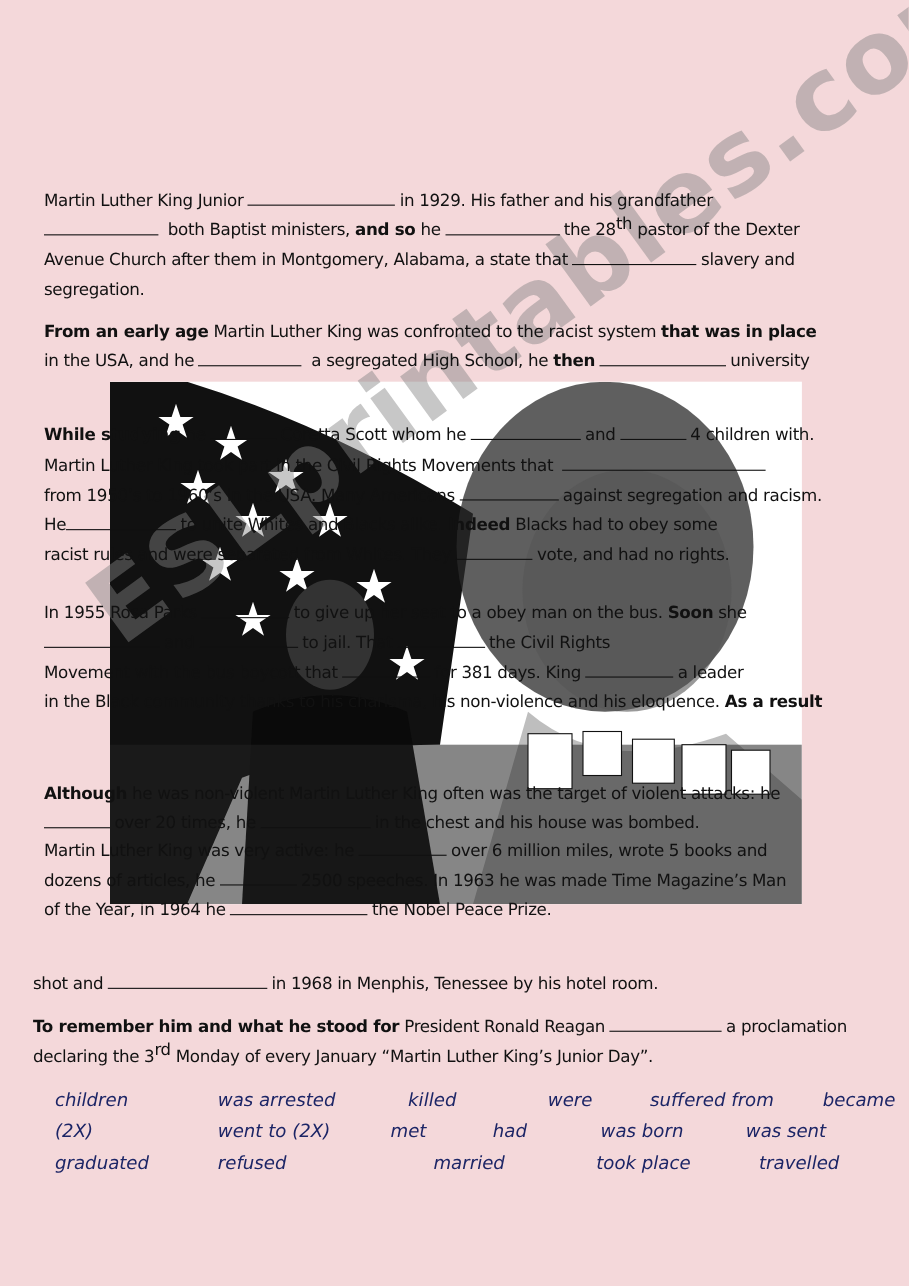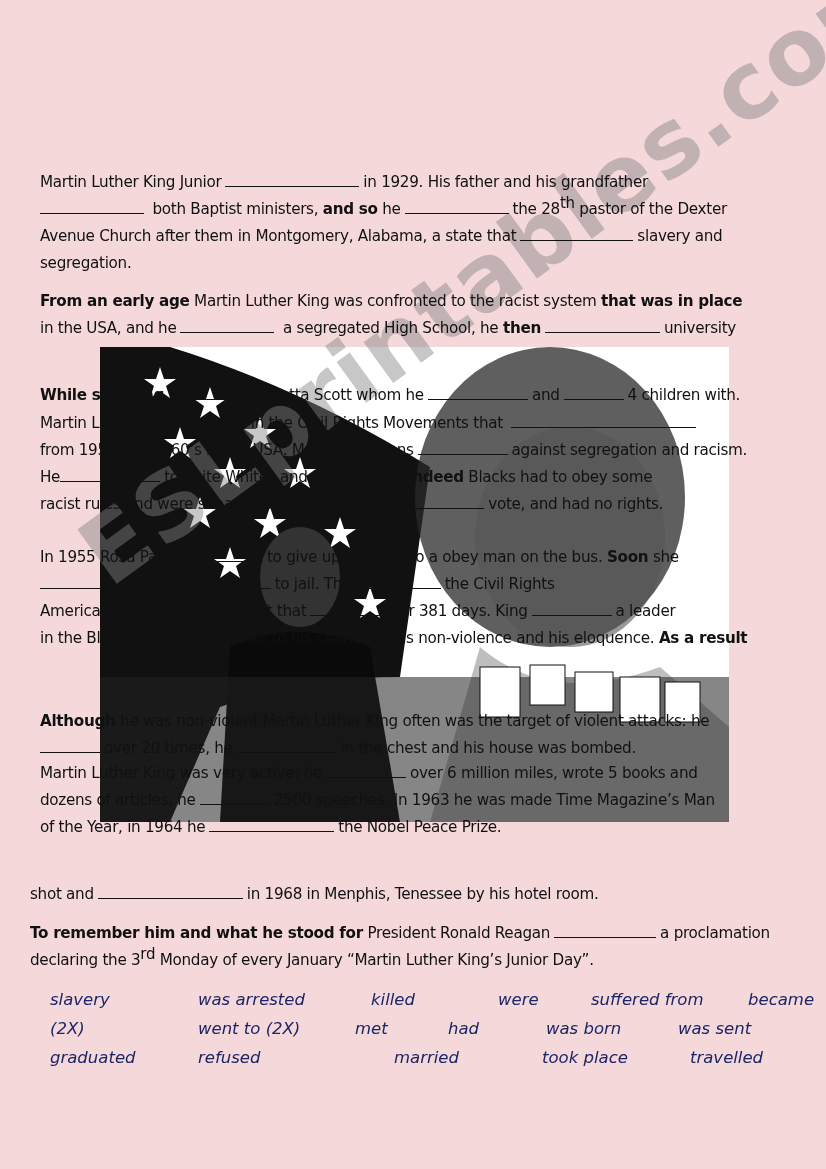--- a/index.html
+++ b/index.html
@@ -105,21 +105,21 @@
 <div class="para" style="left:40px; top:410px; width:760px;">
   <span>Martin Luther King took part in the Civil Rights Movements that</span><span class="blank" style="width:185px;margin-left:8px"></span><br>
   <span>from 1950’s to 1960’s in the USA. Many Americans</span><span class="blank" style="width:90px"></span><span>against segregation and racism.</span><br>
   <span>He</span><span class="blank" style="width:100px;margin-left:0"></span><span>to unite Whites and Blacks alike.</span> <b>Indeed</b> <span>Blacks had to obey some</span><br>
   <span>racist rules and were separated from Whites. They</span><span class="blank" style="width:70px"></span><span>vote, and had no rights.</span>
 </div>
 
 <div class="para" style="left:40px; top:544px; width:770px;">
   <span>In 1955 Rosa Parks</span><span class="blank" style="width:80px"></span><span>to give up her seat to a obey man on the bus.</span> <b>Soon</b> <span>she</span><br>
   <span class="blank" style="width:105px;margin-left:0"></span><span>and</span><span class="blank" style="width:90px"></span><span>to jail. That</span><span class="blank" style="width:80px"></span><span>the Civil Rights</span><br>
-  <span>Americans with the bus boycott that</span><span class="blank" style="width:80px"></span><span>for 381 days. King</span><span class="blank" style="width:80px"></span><span>a leader</span><br>
+  <span>Movement with the bus boycott that</span><span class="blank" style="width:80px"></span><span>for 381 days. King</span><span class="blank" style="width:80px"></span><span>a leader</span><br>
   <span>in the Black community thanks to his charisma, his non-violence and his eloquence.</span> <b>As a result</b><br>
 </div>
 
 <div class="para" style="left:40px; top:692px; width:770px;margin-top:16px;">
   <b>Although</b> <span>he was non-violent Martin Luther King often was the target of violent attacks: he</span><br>
   <span class="blank" style="width:60px;margin-left:0"></span><span>over 20 times, he</span><span class="blank" style="width:100px"></span><span>in the chest and his house was bombed.</span>
 </div>
 
 <div class="para" style="left:40px; top:760px; width:770px;">
   <span>Martin Luther King was very active: he</span><span class="blank" style="width:80px"></span><span>over 6 million miles, wrote 5 books and</span><br>
@@ -131,21 +131,21 @@
   <br>
   <span>shot and</span><span class="blank" style="width:145px"></span><span>in 1968 in Menphis, Tenessee by his hotel room.</span>
 </div>
 
 <div class="para" style="left:30px; top:920px; width:780px;">
   <b>To remember him and what he stood for</b> <span>President Ronald Reagan</span><span class="blank" style="width:102px"></span><span>a proclamation</span><br>
   <span>declaring the 3</span><sup>rd</sup> <span>Monday of every January “Martin Luther King’s Junior Day”.</span>
 </div>
 
 <div class="bank">
-  <span class="w" style="left:20px;top:0">slavery</span>
+  <span class="w" style="left:20px;top:0">children</span>
   <span class="w" style="left:168px;top:0">was arrested</span>
   <span class="w" style="left:341px;top:0">killed</span>
   <span class="w" style="left:468px;top:0">were</span>
   <span class="w" style="left:561px;top:0">suffered from</span>
   <span class="w" style="left:718px;top:0">became</span>
 
   <span class="w" style="left:20px;top:29px">(2X)</span>
   <span class="w" style="left:168px;top:29px">went to (2X)</span>
   <span class="w" style="left:325px;top:29px">met</span>
   <span class="w" style="left:418px;top:29px">had</span>

